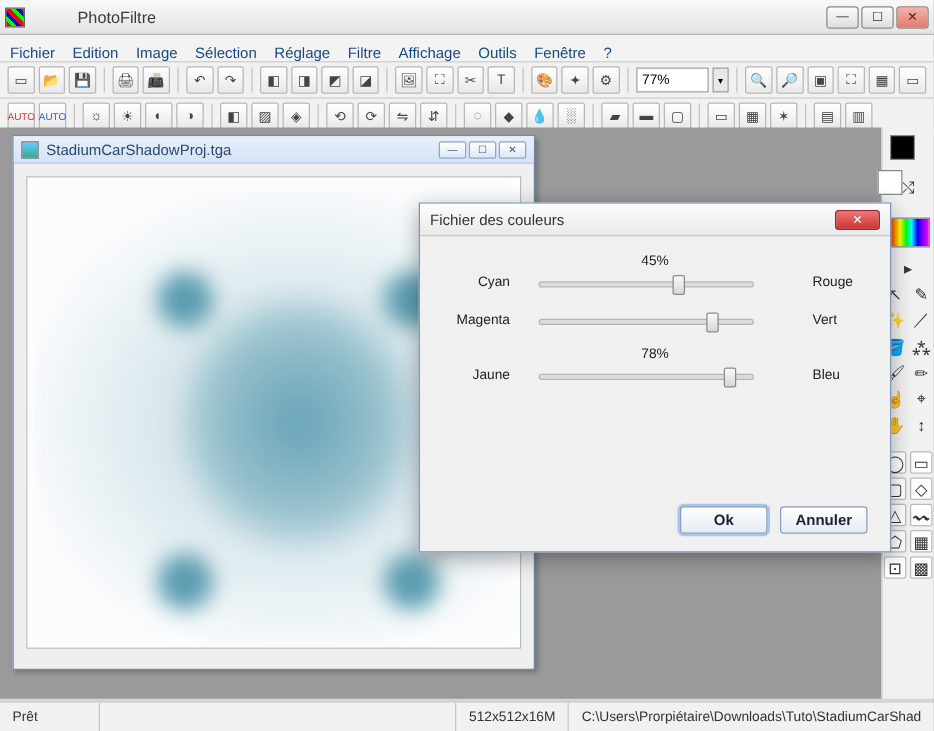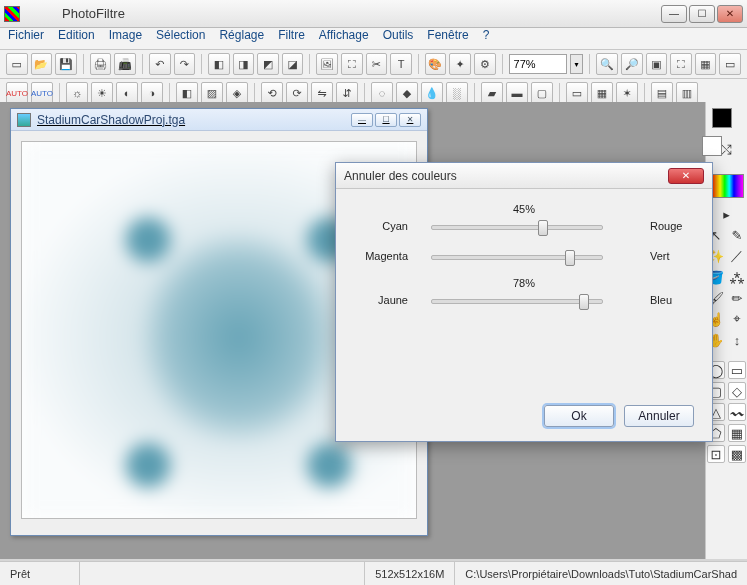--- a/index.html
+++ b/index.html
@@ -7,33 +7,33 @@
 
   
   .titlebar { height: 28px; background: linear-gradient(#f8f8f8,#e4e4e4); border-bottom: 1px solid #b9b9b9; display:flex; align-items:center; padding: 0 4px; gap: 36px; }
   .app-icon { width:16px; height:16px; background: repeating-linear-gradient(45deg,#f00,#f00 3px,#0f0 3px,#0f0 6px,#00f 6px,#00f 9px); border:1px solid #666; margin-right:6px;}
   .titlebar .title { font-size:13px; color:#3a3a3a; flex:1; }
   .win-controls { display:flex; gap:2px; margin-left:auto; }
   .win-btn { width:26px; height:18px; border:1px solid #8a8a8a; border-radius:3px; background:linear-gradient(#fcfcfc,#dedede); font-size:10px; display:flex; align-items:center; justify-content:center; color:#333;}
   .win-btn.close { background:linear-gradient(#f3b4ac,#e07c6c); color:#5a1a10; }
 
   
-  .menubar { height:22px; background:#f3f3f3; border-bottom:1px solid #c7c7c7; display:flex; align-items:flex-start; padding: 0 8px; gap:14px;}
+  .menubar { height:22px; background:#f3f3f3; border-bottom:1px solid #c7c7c7; display:flex; align-items:flex-end; padding: 0 8px; gap:14px;}
   .menubar span { font-size:12px; color:#164a86; cursor:default;}
 
   
   .toolbar { background:#f1f1f1; border-bottom:1px solid #c7c7c7; display:flex; align-items:center; padding:3px 6px; gap:3px; flex-wrap:nowrap;}
   .tbtn { width:22px; height:22px; border:1px solid #b7b7b7; border-radius:2px; background:linear-gradient(#fff,#e8e8e8); display:flex; align-items:center; justify-content:center; font-size:11px; color:#444;}
   .tsep { width:1px; height:20px; background:#c2c2c2; margin:0 3px;}
   .zoom { height:20px; width:58px; border:1px solid #a2a2a2; font-size:11px; padding:0 4px; background:#fff;}
   .zoombtn { width:14px; height:20px; border:1px solid #a2a2a2; background:#e8e8e8; font-size:8px; display:flex; align-items:center; justify-content:center;}
 
   
   .workspace { position:absolute; top:102px; bottom:26px; left:0; right:42px; background:#9a9a9a; }
-  .docwin { position:absolute; left:10px; top:6px; width:418px; height:428px; background:#efefef; border:1px solid #6c8bb3; box-shadow:2px 2px 4px rgba(0,0,0,.25);text-decoration:underline;}
+  .docwin { position:absolute; left:10px; top:6px; width:418px; height:428px; background:#efefef; border:1px solid #6c8bb3; box-shadow:2px 2px 4px rgba(0,0,0,.25);}
   .docwin .doc-title { height:22px; background:linear-gradient(#e8f0fb,#d4e3f6); border-bottom:1px solid #b8c7de; display:flex; align-items:center; padding:0 6px; gap:6px;}
   .doc-ico { width:14px; height:14px; border:1px solid #777; background:linear-gradient(#6cf,#3a9);}
   .doc-title .dt { font-size:12px; color:#2c4870; flex:1;}
   .doc-controls { display:flex; gap:2px;}
   .doc-btn { width:22px; height:14px; border:1px solid #8ea8c8; border-radius:2px; background:linear-gradient(#fff,#dbe7f6); font-size:8px; display:flex; align-items:center; justify-content:center; color:#456;}
   .canvas { margin:10px; height:378px; background:#fff; border:1px solid #bbb; position:relative; overflow:hidden;}
   .canvas::before {
     content:""; position:absolute; inset:0;
     background:
       radial-gradient(circle at 32% 26%,#5a9cb0 16px,transparent 28px),
@@ -64,21 +64,21 @@
   .dlg-close { width:36px; height:16px; background:linear-gradient(#e77,#c33); border:1px solid #923; border-radius:3px; color:#fff; font-size:10px; display:flex; align-items:center; justify-content:center;}
   .dlg-body { padding:14px 20px 8px;}
   .slider-group { margin-bottom:12px; }
   .pct { text-align:center; font-size:11px; color:#222; margin-bottom:2px;}
   .srow { display:flex; align-items:center; gap:23px;}
   .slabel { width:52px; text-align:right; font-size:11px; color:#222;}
   .rlabel { width:42px; font-size:11px; color:#222;margin-left:24px;}
   .track { flex:1; height:18px; position:relative;}
   .track::before { content:""; position:absolute; left:0; right:0; top:8px; height:3px; background:#dcdcdc; border:1px solid #b5b5b5; border-radius:2px;}
   .thumb { position:absolute; top:3px; width:10px; height:16px; background:linear-gradient(#fafafa,#d6d6d6); border:1px solid #8a8a8a; border-radius:2px;}
-  .dlg-buttons { position:absolute; right:18px; bottom:14px; display:flex; gap:10px;}
+  .dlg-buttons { position:absolute; right:18px; bottom:14px; display:flex; gap:10px;font-weight:bold;}
   .btn { min-width:70px; height:22px; border:1px solid #8a9db8; border-radius:3px; background:linear-gradient(#fefefe,#e4ecf6); font-size:12px; color:#223; display:flex; align-items:center; justify-content:center; cursor:default;}
   .btn.primary { box-shadow:0 0 0 2px #a4c6ef; }
 
   
   .statusbar { position:absolute; bottom:0; left:0; right:0; height:24px; background:#f1f1f1; border-top:1px solid #c7c7c7; display:flex; align-items:center; font-size:11px; color:#333;}
   .statusbar .cell { padding:0 10px; border-right:1px solid #c7c7c7; height:100%; display:flex; align-items:center; min-width:80px;}
   .statusbar .cell.wide { flex:1; min-width:auto;}
   .statusbar .path { padding:0 10px; white-space:nowrap; overflow:hidden;}
 </style>
 </head>
@@ -243,21 +243,21 @@
     <div class="rtool border">▦</div>
   </div>
   <div class="rrow">
     <div class="rtool border">⊡</div>
     <div class="rtool border">▩</div>
   </div>
 </div>
 
 <div class="dialog">
   <div class="dlg-title">
-    <span class="t">Annuler des couleurs</span>
+    <span class="t">Fichier des couleurs</span>
     <div class="dlg-close">✕</div>
   </div>
   <div class="dlg-body">
 
     <div class="slider-group">
       <div class="pct">45%</div>
       <div class="srow">
         <div class="slabel">Cyan</div>
         <div class="track">
             <div class="thumb" style="left:62%"></div>

